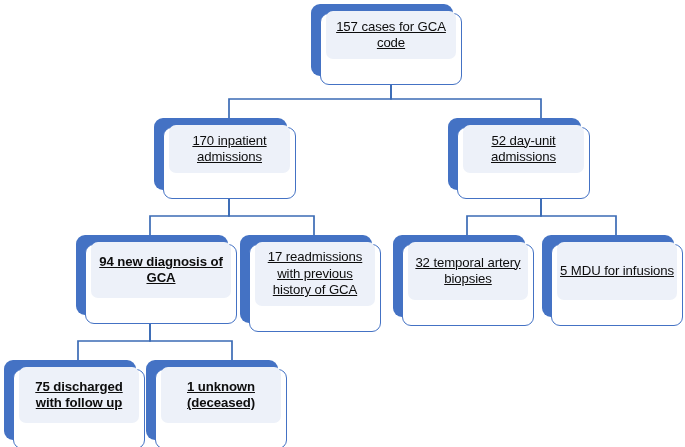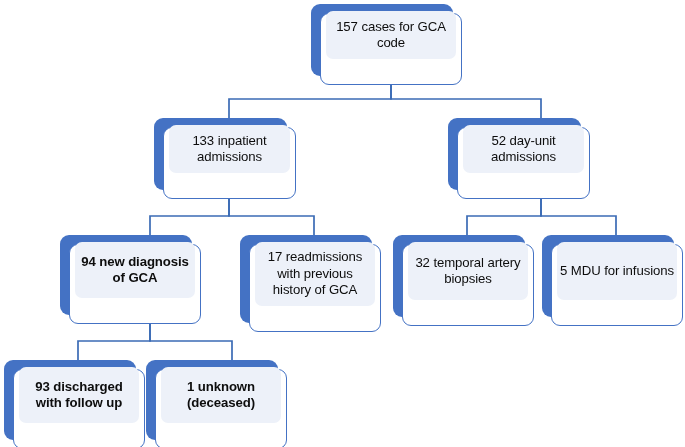--- a/index.html
+++ b/index.html
@@ -62,20 +62,21 @@
     box-sizing: border-box;
   }
   .node .label {
     color: #0d0d0d;
     font-size: 13.2px;
     line-height: 16.4px;
     text-align: center;
     letter-spacing: -0.1px;
     padding: 0 3px;
     white-space: pre-line;
+    text-decoration: underline;
   }
   .node.bold .label {
     font-weight: bold;
   }
 </style>
 </head>
 <body>
 
 <div id="canvas">
 
@@ -101,33 +102,33 @@
     <div class="card"></div>
     <div class="panel">
       <span class="label">157 cases for GCA code</span>
     </div>
   </div>
 
   <div class="node" style="left:154px; top:118px; width:133px; height:72px;">
     <div class="shadow"></div>
     <div class="card"></div>
     <div class="panel">
-      <span class="label">133 inpatient admissions</span>
+      <span class="label">170 inpatient admissions</span>
     </div>
   </div>
 
   <div class="node" style="left:448px; top:118px; width:133px; height:72px;">
     <div class="shadow"></div>
     <div class="card"></div>
     <div class="panel">
       <span class="label">52 day-unit admissions</span>
     </div>
   </div>
 
-  <div class="node bold" style="left:60px; top:235px; width:132px; height:80px;">
+  <div class="node bold" style="left:76px; top:235px; width:132px; height:80px;padding-left:20px;">
     <div class="shadow"></div>
     <div class="card"></div>
     <div class="panel">
       <span class="label">94 new diagnosis of GCA</span>
     </div>
   </div>
 
   <div class="node" style="left:240px; top:235px; width:132px; height:88px;">
     <div class="shadow"></div>
     <div class="card"></div>
@@ -149,21 +150,21 @@
     <div class="card"></div>
     <div class="panel">
       <span class="label">5 MDU for infusions</span>
     </div>
   </div>
 
   <div class="node bold" style="left:4px; top:360px; width:132px; height:80px;">
     <div class="shadow"></div>
     <div class="card"></div>
     <div class="panel">
-      <span class="label">93 discharged with follow up</span>
+      <span class="label">75 discharged with follow up</span>
     </div>
   </div>
 
   <div class="node bold" style="left:146px; top:360px; width:132px; height:80px;">
     <div class="shadow"></div>
     <div class="card"></div>
     <div class="panel">
       <span class="label">1 unknown (deceased)</span>
     </div>
   </div>

